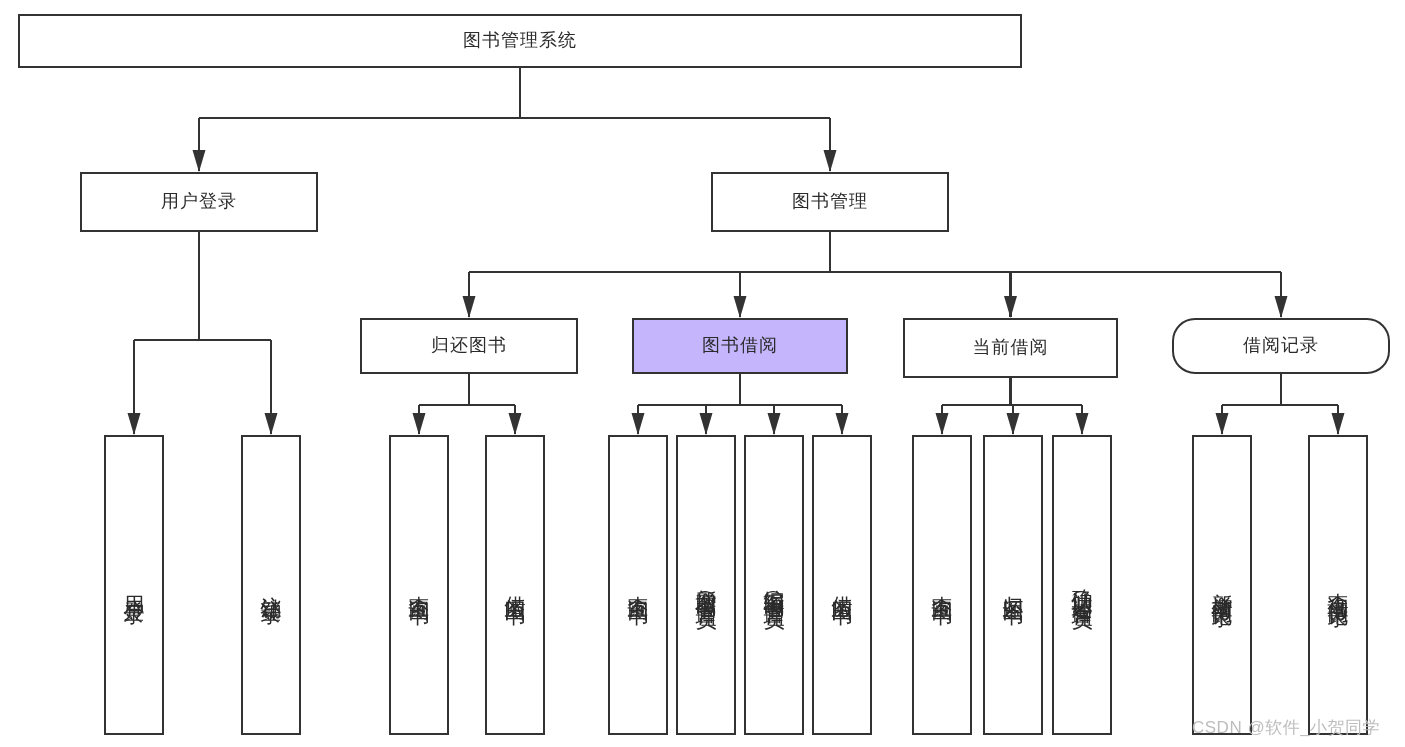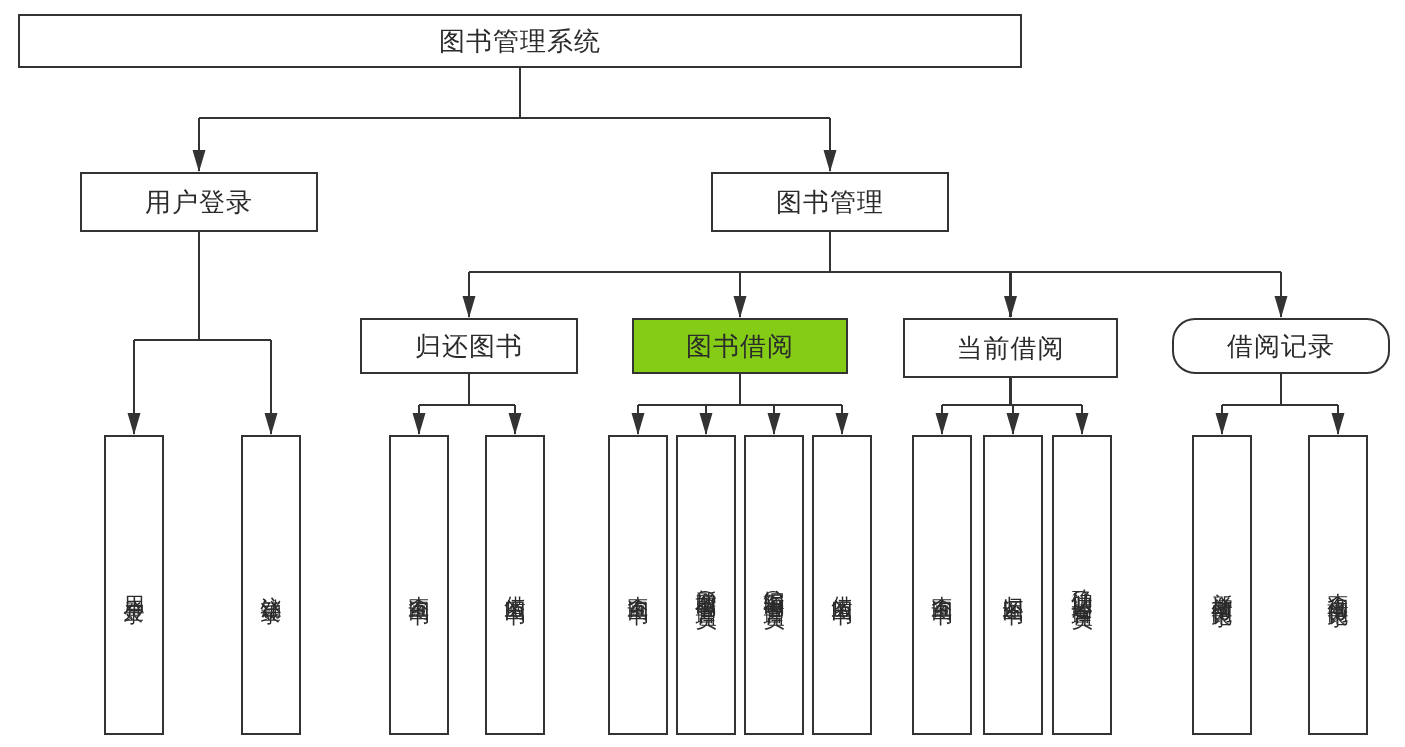--- a/index.html
+++ b/index.html
@@ -30,21 +30,21 @@
     position: absolute;
     box-sizing: border-box;
     background: #ffffff;
     border: 2px solid #333333;
     display: flex;
     align-items: center;
     justify-content: center;
     color: #2b2b2b;
   }
   .node.horizontal {
-    font-size: 26px;
+    font-size: 18px;
     line-height: 1.1;
     letter-spacing: 1px;
   }
   .node.vertical {
     writing-mode: vertical-rl;
     text-orientation: upright;
     font-size: 21px;
     line-height: 1.15;
     letter-spacing: 3px;
     padding: 6px 0;
@@ -131,21 +131,21 @@
       </div>
       <div class="node horizontal" style="left: 80px; top: 172px; width: 238px; height: 60px; border-color: rgb(51, 51, 51); background: rgb(255, 255, 255); color: rgb(43, 43, 43);">
         <span class="node-label">用户登录</span>
       </div>
       <div class="node horizontal" style="left: 711px; top: 172px; width: 238px; height: 60px; border-color: rgb(51, 51, 51); background: rgb(255, 255, 255); color: rgb(43, 43, 43);">
         <span class="node-label">图书管理</span>
       </div>
       <div class="node horizontal" style="left: 360px; top: 318px; width: 218px; height: 56px; border-color: rgb(51, 51, 51); background: rgb(255, 255, 255); color: rgb(43, 43, 43);">
         <span class="node-label">归还图书</span>
       </div>
-      <div class="node horizontal" style="left: 632px; top: 318px; width: 216px; height: 56px; border-color: rgb(51, 51, 51); background: #84cc16; color: rgb(43, 43, 43);">
+      <div class="node horizontal" style="left: 632px; top: 318px; width: 216px; height: 56px; border-color: rgb(51, 51, 51); background: #c4b5fd; color: rgb(43, 43, 43);">
         <span class="node-label">图书借阅</span>
       </div>
       <div class="node horizontal" style="left: 903px; top: 318px; width: 215px; height: 60px; border-color: rgb(51, 51, 51); background: rgb(255, 255, 255); color: rgb(43, 43, 43);">
         <span class="node-label">当前借阅</span>
       </div>
       <div class="node horizontal" style="left: 1172px; top: 318px; width: 218px; height: 56px; border-color: rgb(51, 51, 51); background: rgb(255, 255, 255); color: rgb(43, 43, 43); border-radius: 23px;">
         <span class="node-label">借阅记录</span>
       </div>
       <div class="node vertical" style="left: 104px; top: 435px; width: 60px; height: 300px; border-color: rgb(51, 51, 51); background: rgb(255, 255, 255); color: rgb(43, 43, 43);">
         <span class="node-label">用户登录</span>
@@ -180,13 +180,14 @@
       <div class="node vertical" style="left: 1052px; top: 435px; width: 60px; height: 300px; border-color: rgb(51, 51, 51); background: rgb(255, 255, 255); color: rgb(43, 43, 43);">
         <span class="node-label">确认归还（管理员）</span>
       </div>
       <div class="node vertical" style="left: 1192px; top: 435px; width: 60px; height: 300px; border-color: rgb(51, 51, 51); background: rgb(255, 255, 255); color: rgb(43, 43, 43);">
         <span class="node-label">新增借阅记录</span>
       </div>
       <div class="node vertical" style="left: 1308px; top: 435px; width: 60px; height: 300px; border-color: rgb(51, 51, 51); background: rgb(255, 255, 255); color: rgb(43, 43, 43);">
         <span class="node-label">查询借阅记录</span>
       </div>
     </div>
+  <div id="watermark" style="left: 1192px; top: 716px; color: rgb(189, 189, 189);">CSDN @软件_小贺同学</div>
 </div>
 
 </body></html>

